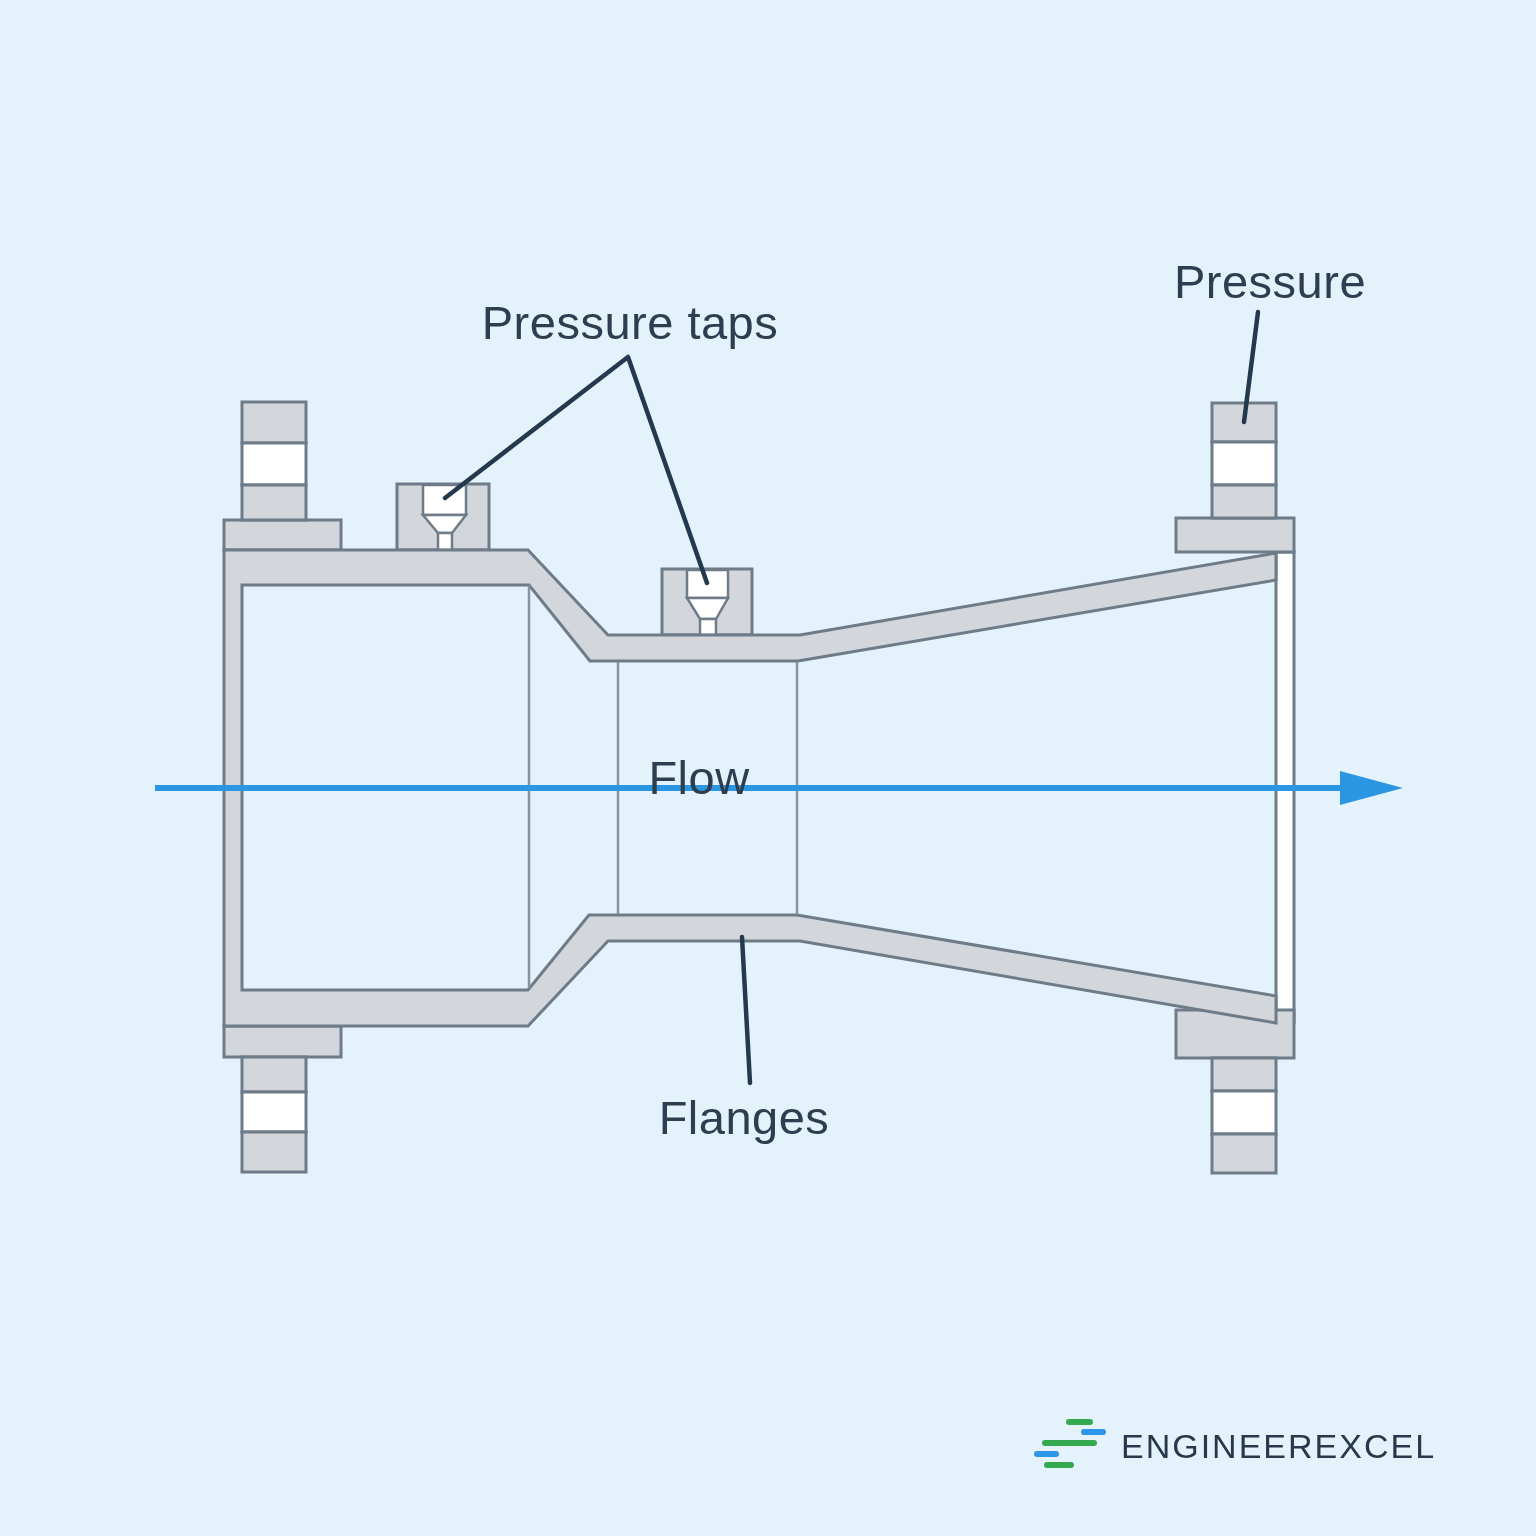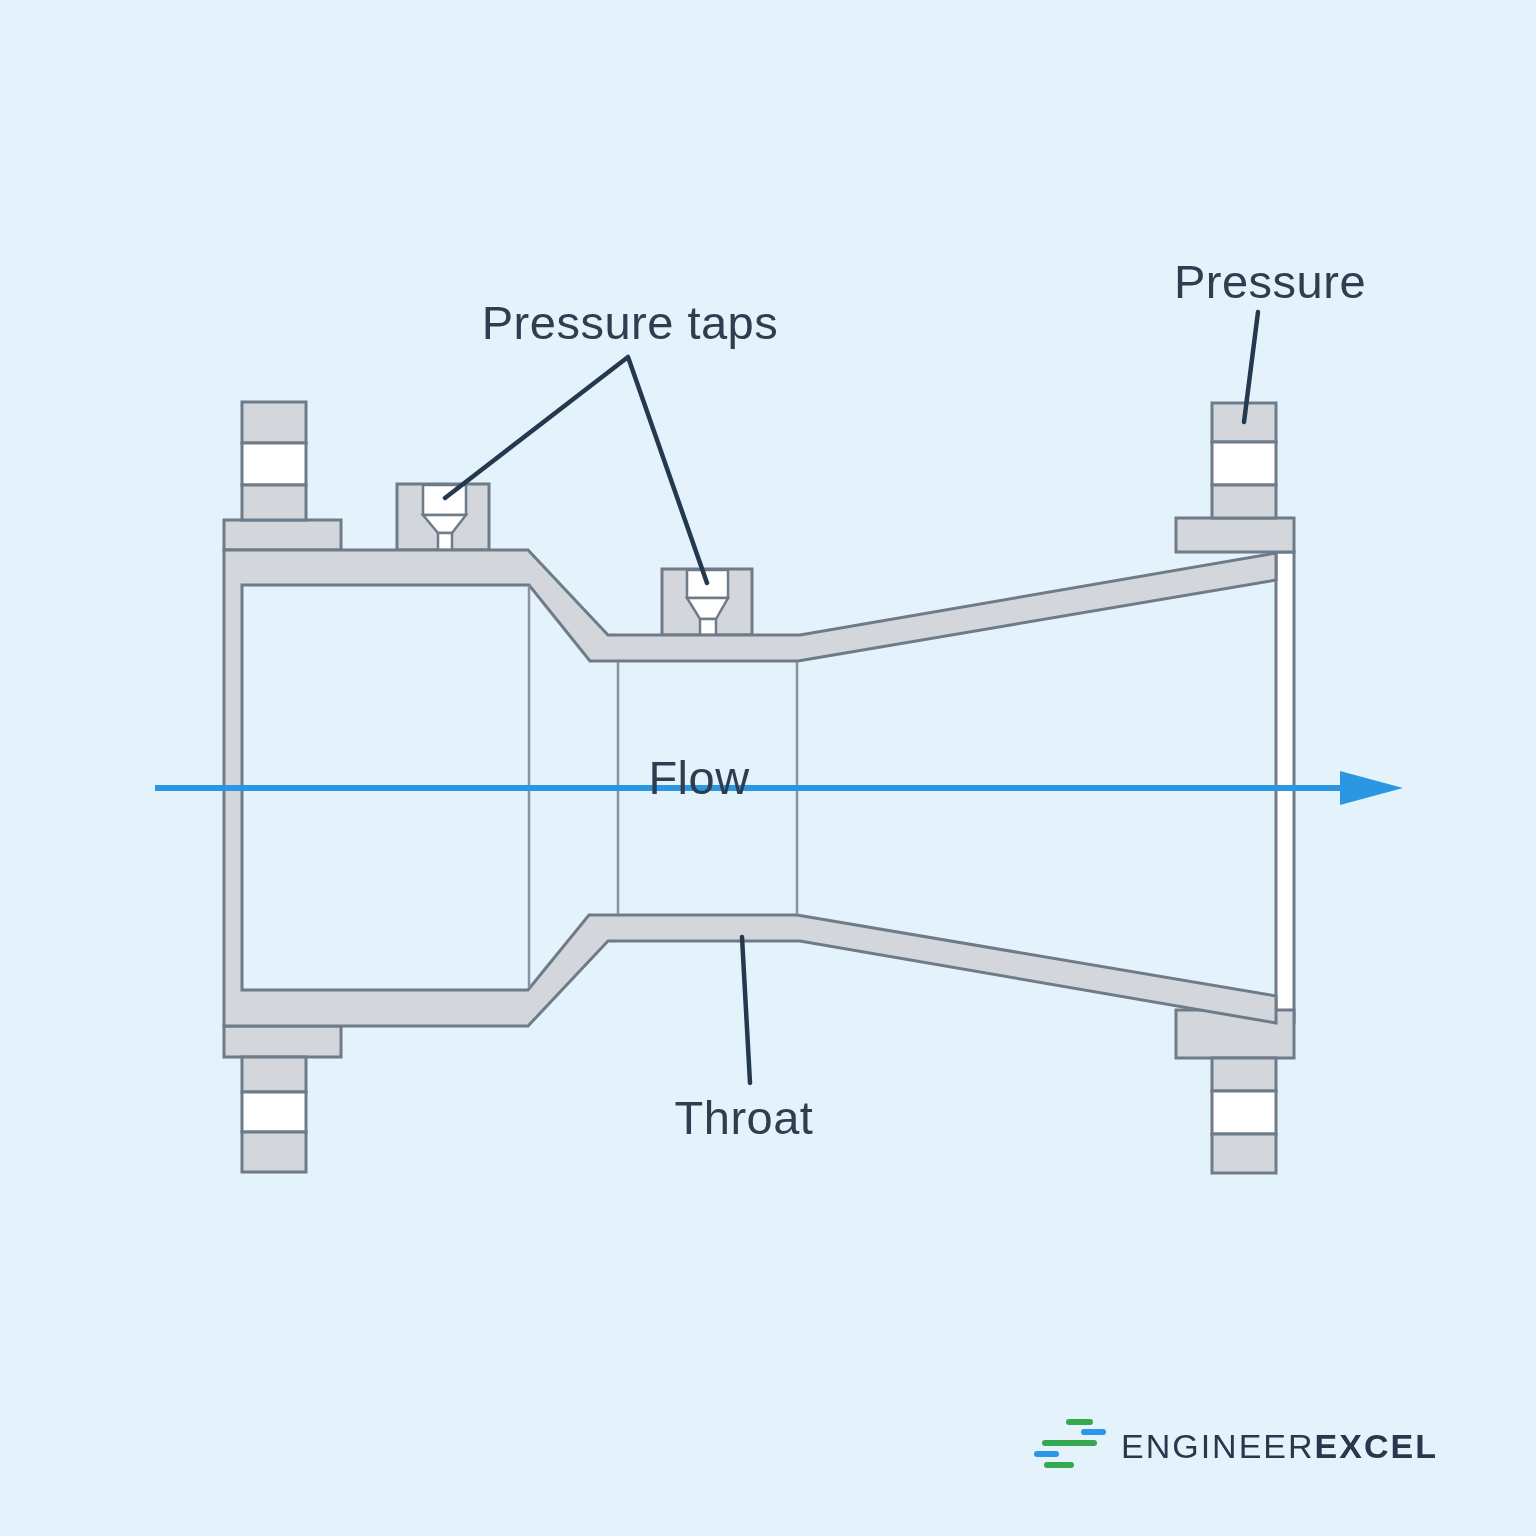--- a/index.html
+++ b/index.html
@@ -38,21 +38,21 @@
     position:absolute;
     left:1121px;
     top:1429px;
     font-size:34px;
     line-height:1;
     letter-spacing:2px;
     color:#28374B;
     white-space:nowrap;
   }
   #logo-text .bold{font-weight:400;}
-  #logo-text .regular{font-weight:700;}
+  #logo-text .regular{font-weight:400;}
 </style>
 </head>
 <body>
 
 <div id="stage">
 
   <svg id="diagram-svg" viewBox="0 0 1536 1536">
 
     <rect x="1276" y="552" width="18" height="470" fill="#FFFFFF" stroke="#6E7B88" stroke-width="3"></rect>
 
@@ -124,17 +124,17 @@
       <rect x="1081" y="1429" width="25" height="6" rx="3" fill="#2E96E8"></rect>
       <rect x="1042" y="1440" width="55" height="6" rx="3" fill="#34A94F"></rect>
       <rect x="1034" y="1451" width="25" height="6" rx="3" fill="#2E96E8"></rect>
       <rect x="1044" y="1462" width="30" height="6" rx="3" fill="#34A94F"></rect>
     </g>
   </svg>
 
   <div id="label-pressure-taps" class="diagram-label">Pressure taps</div>
   <div id="label-flanges" class="diagram-label">Pressure</div>
   <div id="label-flow" class="diagram-label">Flow</div>
-  <div id="label-throat" class="diagram-label">Throat</div>
+  <div id="label-throat" class="diagram-label">Flanges</div>
 
   <div id="logo-text"><span class="bold">ENGINEER</span><span class="regular">EXCEL</span></div>
 
 </div>
 
 </body></html>

